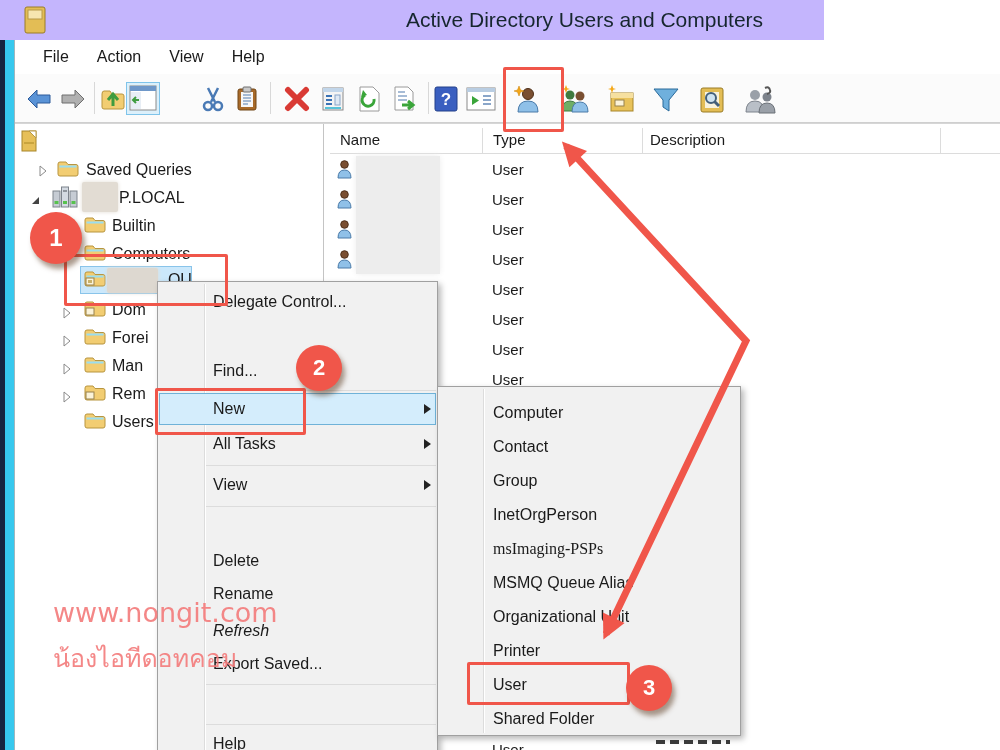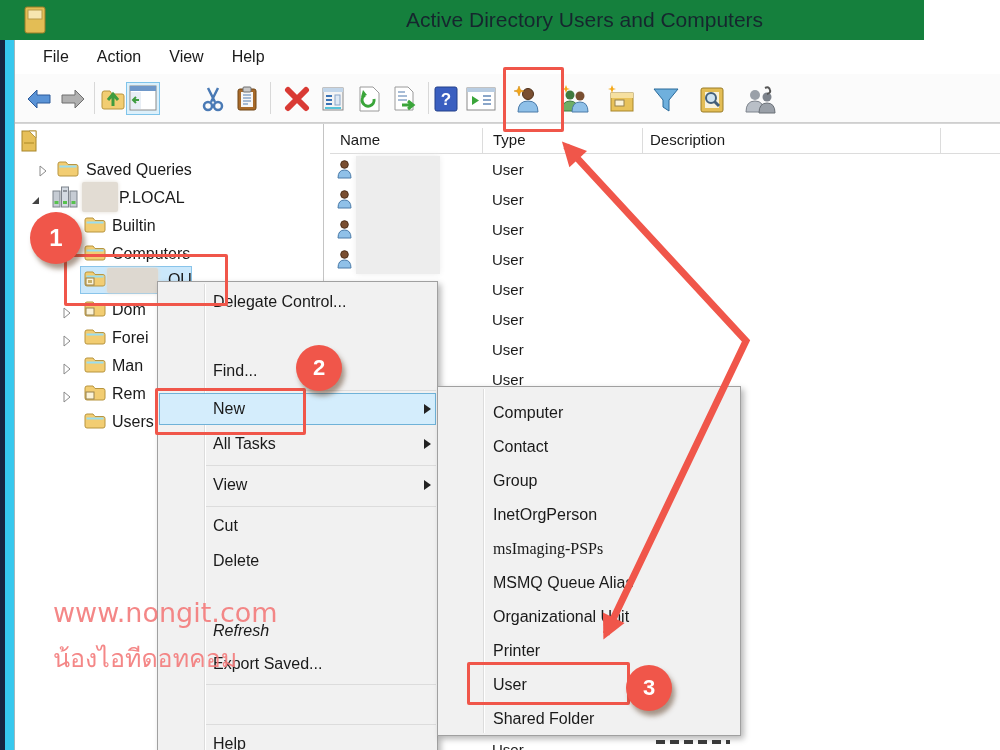--- a/index.html
+++ b/index.html
@@ -1,20 +1,20 @@
 <!DOCTYPE html>
 <html><head>
 <meta charset="utf-8">
 <style>
   html,body{margin:0;padding:0;}
   #frame{position:relative;width:1000px;height:750px;overflow:hidden;background:#fff;
          font-family:"Liberation Sans",sans-serif;color:#1a1a1a;}
   .abs{position:absolute;}
   
-  #titlebar{left:0;top:0;width:924px;height:40px;background:#15803d;}
+  #titlebar{left:0;top:0;width:824px;height:40px;background:#c4b5fd;}
   #title{left:406px;top:8px;font-size:21px;color:#16262e;white-space:nowrap;}
   
   #edge-navy{left:0;top:40px;width:5px;height:710px;background:#16253f;}
   #edge-cyan{left:5px;top:40px;width:9px;height:710px;background:#36c8ee;}
   #edge-line{left:14px;top:40px;width:1px;height:710px;background:#9fb6bd;}
   
   #menubar{left:15px;top:40px;width:985px;height:34px;background:#fff;display:flex;align-items:center;padding-left:14px;box-sizing:border-box;}
   .mbitem{font-size:16px;padding:4px 14px;cursor:default;}
   
   #toolbar{left:15px;top:74px;width:985px;height:49px;background:#fbfbfb;border-bottom:1px solid #cfcfcf;box-sizing:border-box;}
@@ -375,22 +375,22 @@
     <div class="abs msep" style="top:108px;"></div>
     <div class="abs" id="mi-new-hl"></div>
     <div class="abs mi" style="top:114px;">New</div>
     <span class="abs marrow" style="top:122px;"></span>
     <div class="abs mi" style="top:149px;">All Tasks</div>
     <span class="abs marrow" style="top:157px;"></span>
     <div class="abs msep" style="top:183px;"></div>
     <div class="abs mi" style="top:190px;">View</div>
     <span class="abs marrow" style="top:198px;"></span>
     <div class="abs msep" style="top:224px;"></div>
-    <div class="abs mi" style="top:231px;">Cut</div>
     <div class="abs mi" style="top:266px;">Delete</div>
+    <div class="abs mi" style="top:299px;">Rename</div>
     <div class="abs mi" style="top:336px;font-style:italic;">Refresh</div>
     <div class="abs mi" style="top:369px;">Export Saved...</div>
     <div class="abs msep" style="top:402px;"></div>
     <div class="abs msep" style="top:442px;"></div>
     <div class="abs mi" style="top:449px;">Help</div>
   </div>
 
   <div class="abs menu" id="submenu">
     <div class="abs gutter" style="left:45px;"></div>
     <div class="abs mi" style="top:13px;">Computer</div>

